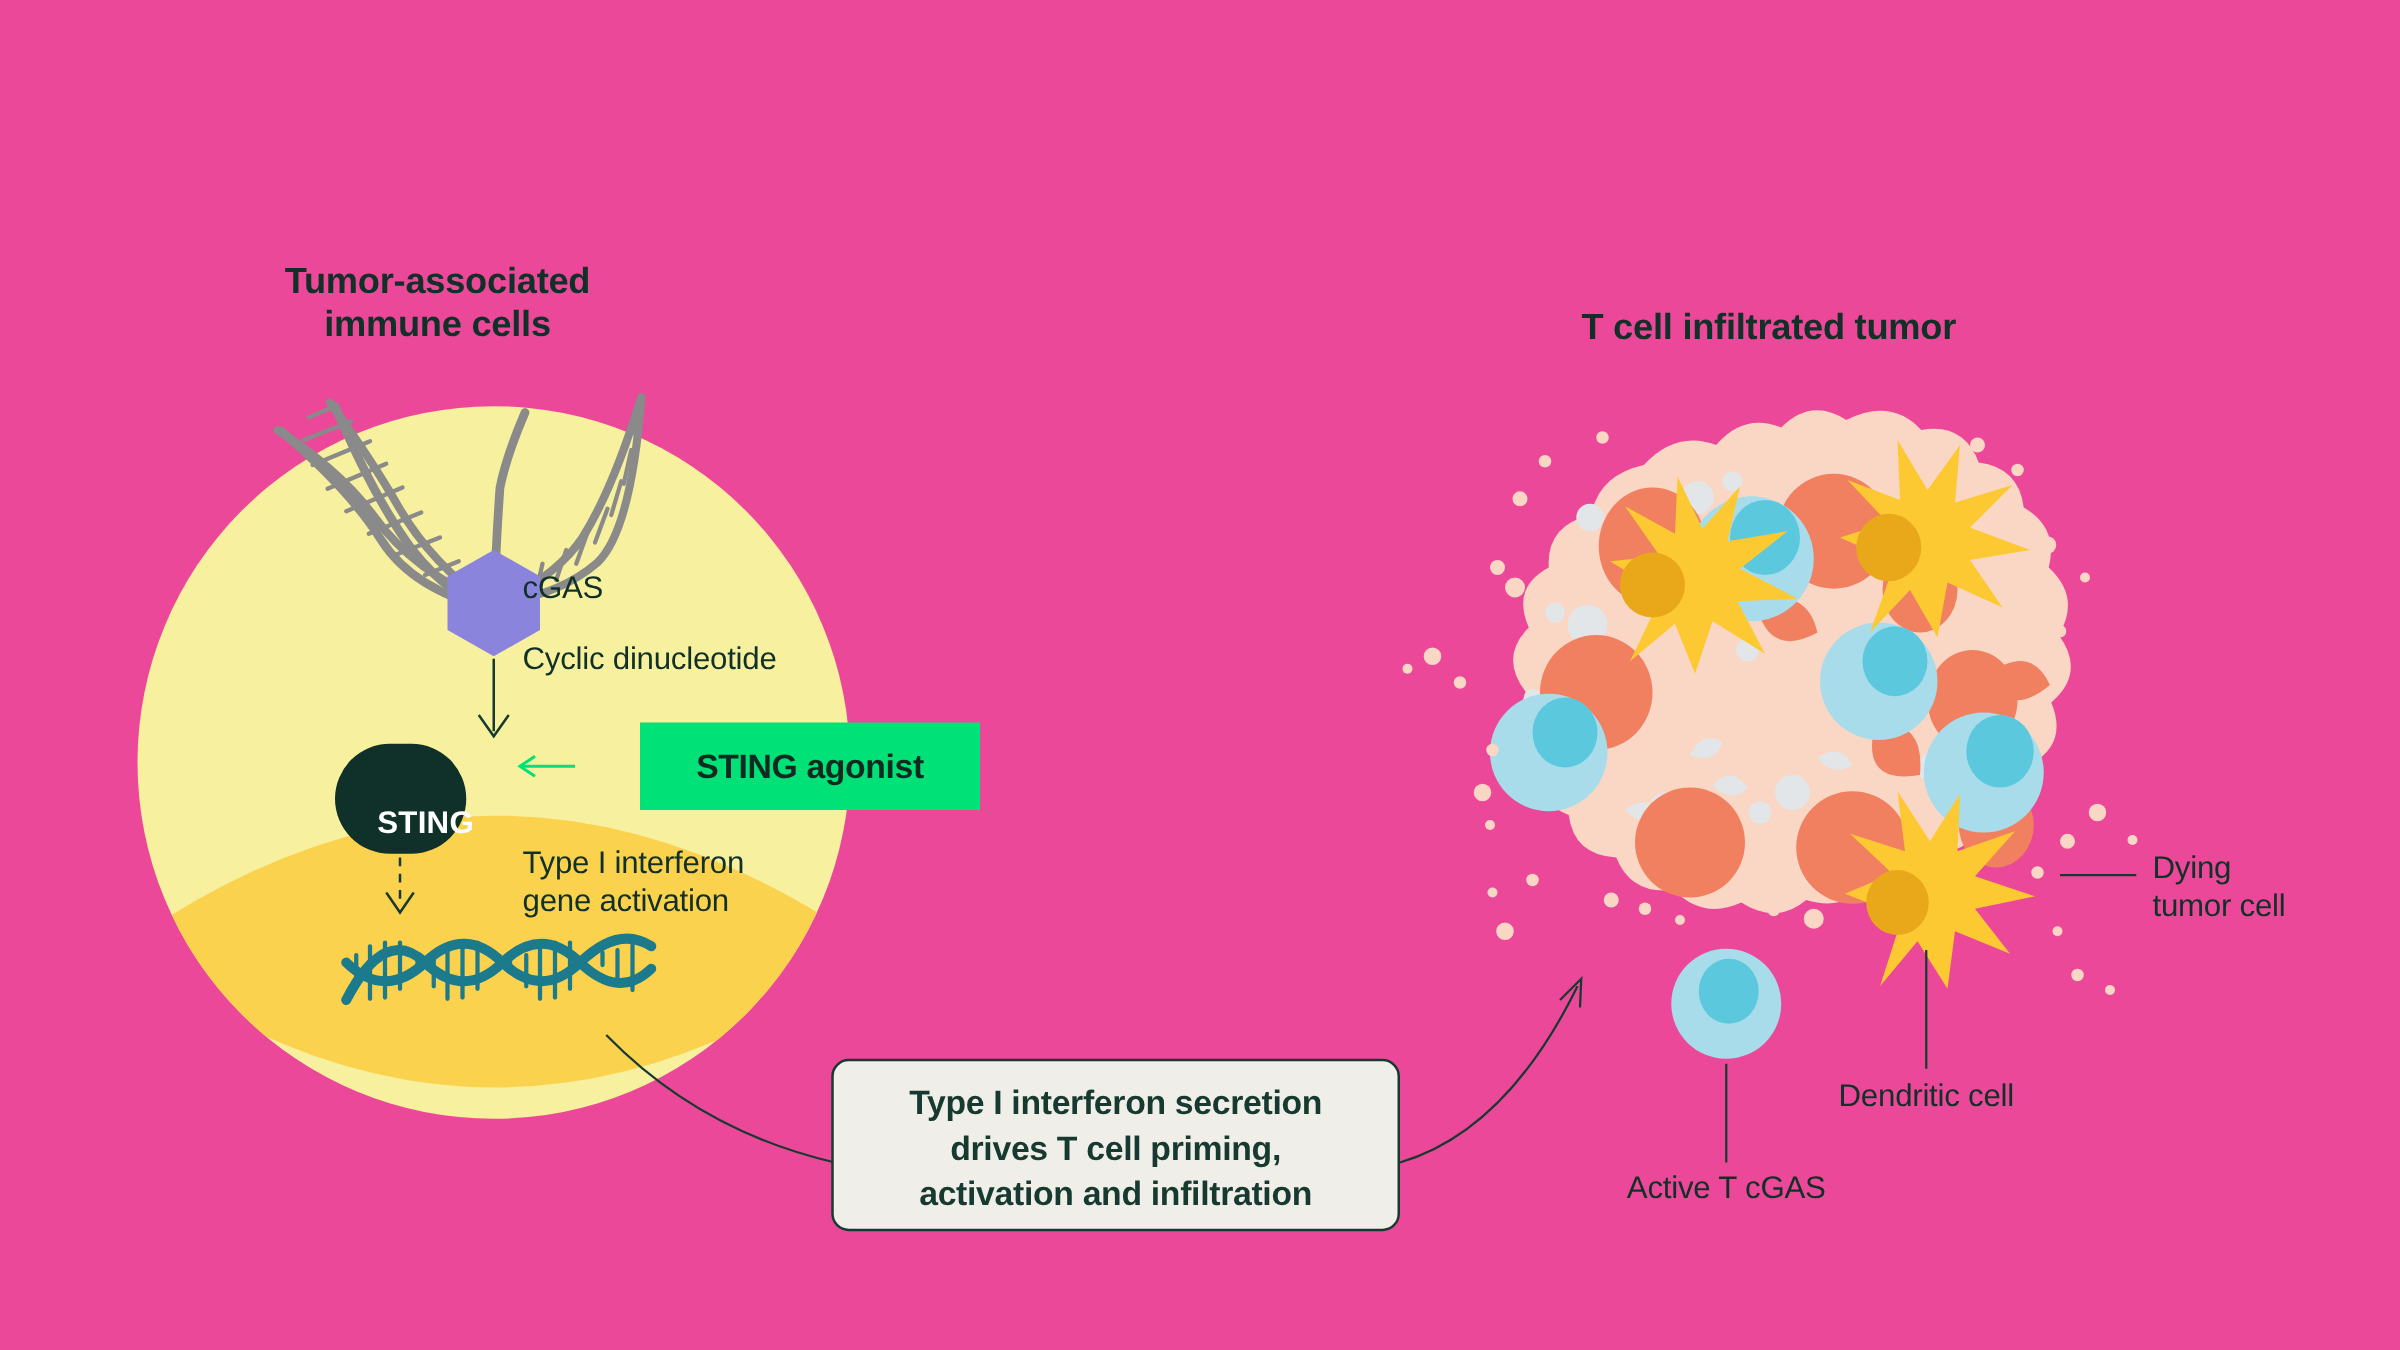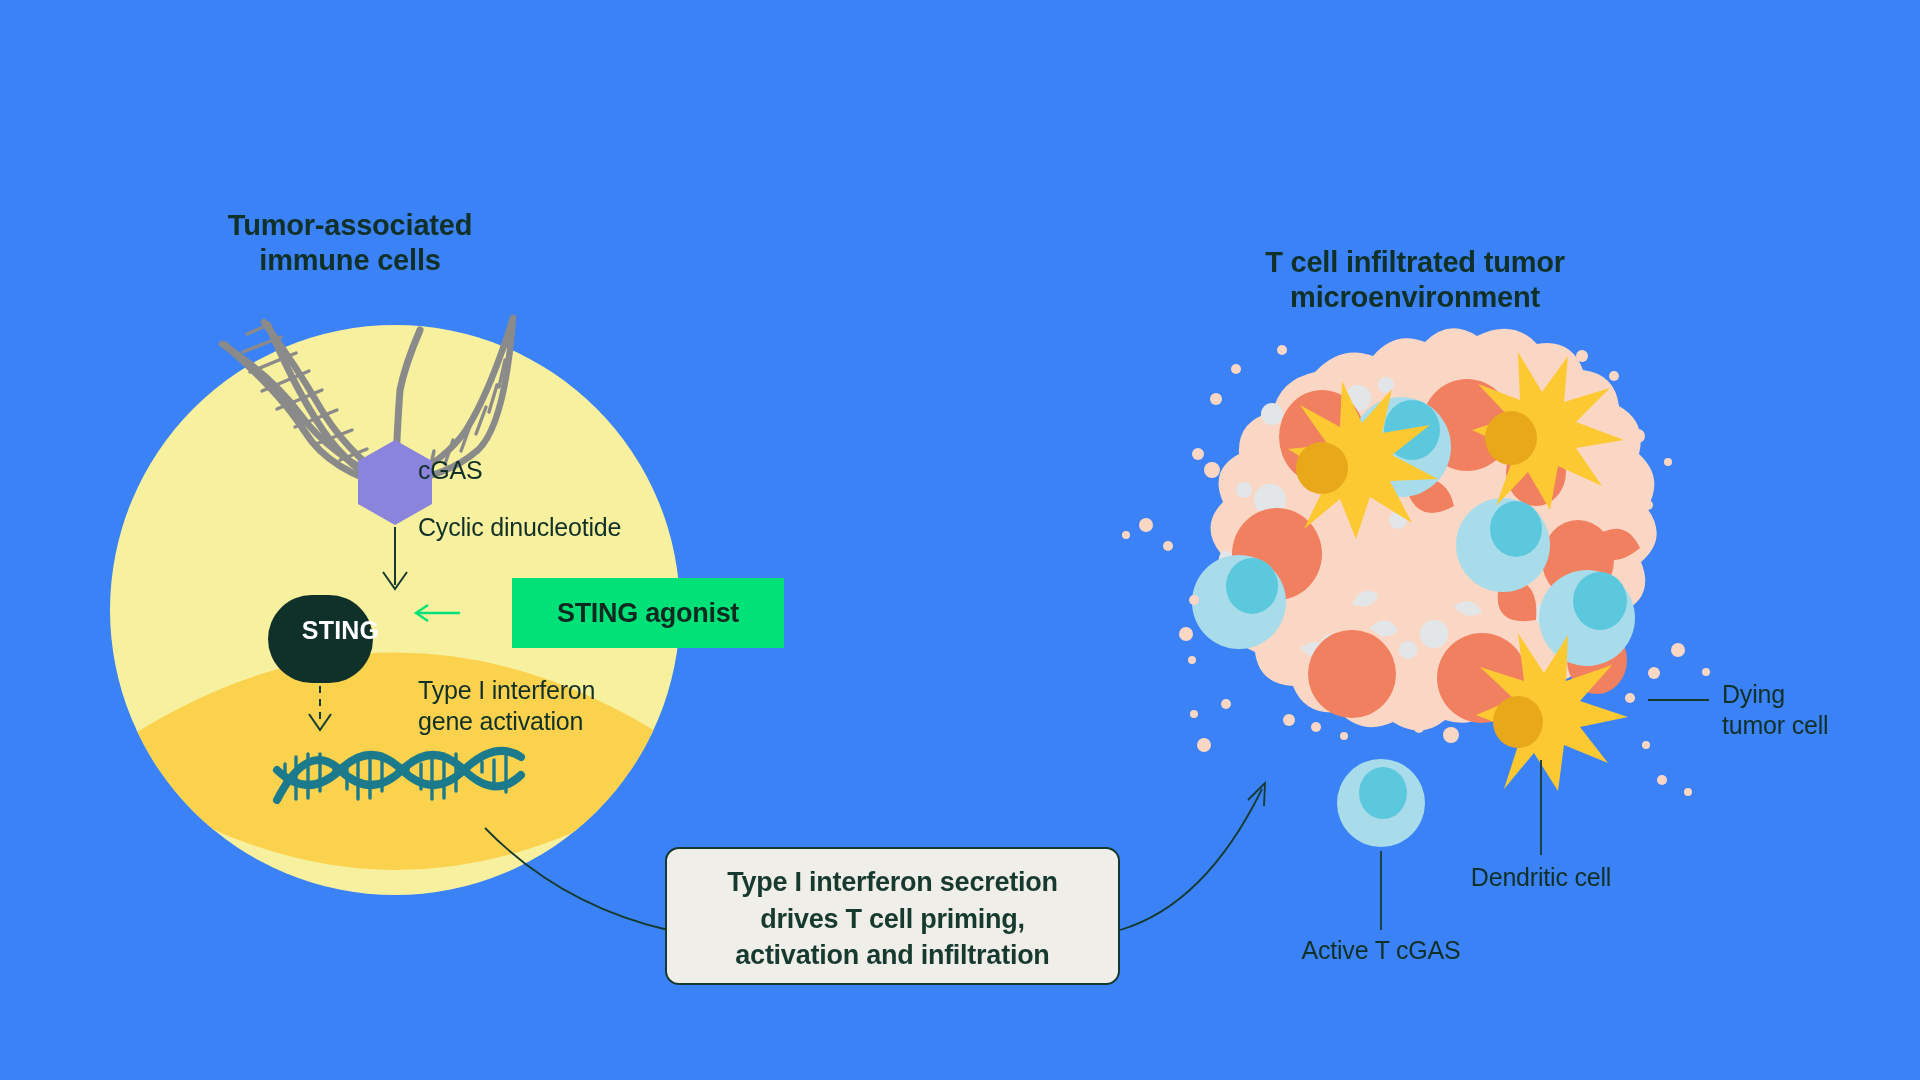--- a/index.html
+++ b/index.html
@@ -10,21 +10,21 @@
   body {
     width: 1920px;
     height: 1080px;
     overflow: hidden;
     font-family: "Liberation Sans", sans-serif;
   }
   #stage {
     position: relative;
     width: 1920px;
     height: 1080px;
-    background: #3b82f6;
+    background: #ec4899;
   }
   svg.layer {
     position: absolute;
     left: 0;
     top: 0;
     width: 1920px;
     height: 1080px;
   }
   .heading {
     position: absolute;
@@ -327,29 +327,28 @@
     </g>
   </svg>
 
   <div class="heading centerlabel" style="left:205px; top:208px; width:290px;">
     <div>Tumor-associated</div>
     <div>immune cells</div>
   </div>
 
   <div class="heading centerlabel" style="left:1235px; top:245px; width:360px;">
     <div>T cell infiltrated tumor</div>
-    <div>microenvironment</div>
   </div>
 
 
   <div class="plainlabel" style="left:418px; top:455px;">cGAS</div>
 
   <div class="plainlabel" style="left:418px; top:512px;">Cyclic dinucleotide</div>
 
-  <div id="sting-pill-label" style="left:268px; top:616px; width:97px;padding-left:24px;">STING</div>
+  <div id="sting-pill-label" style="left:268px; top:644px; width:97px;padding-left:24px;">STING</div>
 
   <div id="sting-agonist-box" style="left:512px; top:578px; width:272px; height:70px;">
     <span>STING agonist</span>
   </div>
 
   <div class="plainlabel" style="left:418px; top:675px;">
     <div>Type I interferon</div>
     <div>gene activation</div>
   </div>
 

